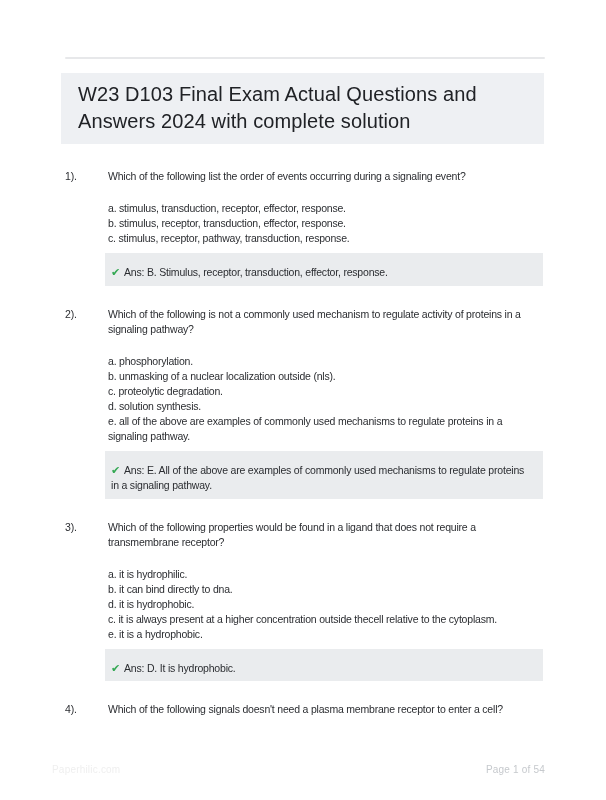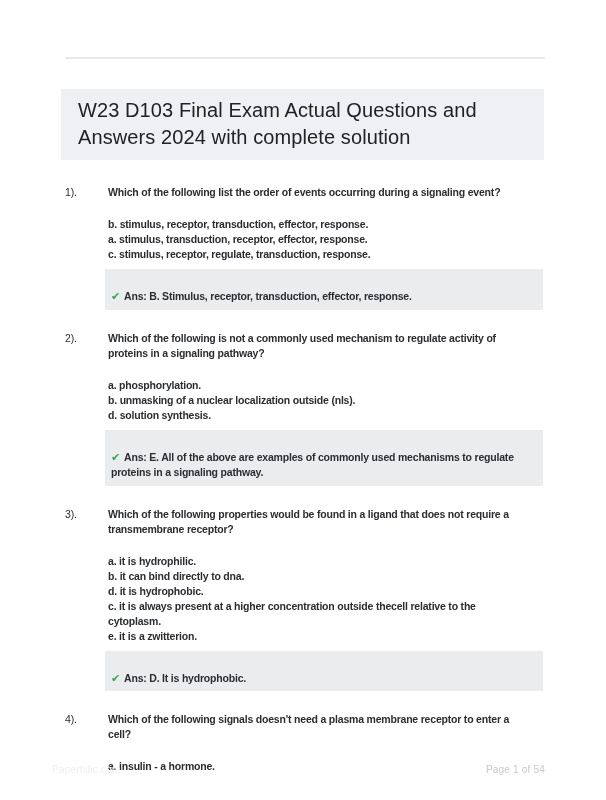--- a/index.html
+++ b/index.html
@@ -16,46 +16,46 @@
     width:606px;height:800px;background:#ffffff;overflow:hidden;
     font-family:"Liberation Sans","DejaVu Sans",sans-serif;
     color:var(--text);
     position:relative;
   }
   .top-rule{
     position:absolute;left:65px;top:57px;width:480px;height:2px;
     background:var(--rule-gray);border-radius:1px;
   }
   .content{
-    position:absolute;left:61px;top:73px;width:484px;margin-top:16px;
+    position:absolute;left:61px;top:73px;width:484px;
   }
   .title-box{
     background:var(--title-box-bg);
     box-sizing:border-box;width:483px;
     padding:8px 16px 9px 17px;
   }
   .title-box h1{
     margin:0;font-size:20px;line-height:27px;font-weight:500;
     color:#202226;letter-spacing:0.1px;
   }
   .questions{margin-top:25px;}
   .question{display:flex;margin-bottom:21px;}
   .q-num{
     flex:none;width:47px;box-sizing:border-box;padding-left:4px;
     font-size:10.5px;line-height:15px;letter-spacing:-0.2px;
   }
-  .q-body{width:415px;font-size:10.5px;line-height:15px;letter-spacing:-0.2px;font-weight:bold;}
+  .q-body{width:415px;font-size:10.5px;line-height:15px;letter-spacing:-0.2px;}
   .q-text{margin:0;}
   .options{margin-top:17px;}
   .option{line-height:15px;}
   .answer{
     margin-top:7px;margin-left:-3px;
     box-sizing:border-box;width:438px;
     background:var(--answer-box-bg);
-    padding:20px 17px 5px 6px;
+    padding:12px 17px 5px 6px;
     line-height:15.5px;
   }
   .check{
     color:var(--check-green);
     font-size:11px;
     padding-right:4px;
   }
   .footer-watermark{
     position:absolute;left:52px;top:764px;
     font-size:10px;color:var(--watermark-gray);letter-spacing:0.2px;
@@ -74,63 +74,62 @@
   <div class="title-box">
     <h1>W23 D103 Final Exam Actual Questions and Answers 2024 with complete solution</h1>
   </div>
 
   <div class="questions">
   <div class="question">
     <div class="q-num">1).</div>
     <div class="q-body">
       <p class="q-text">Which of the following list the order of events occurring during a signaling event?</p>
       <div class="options">
+            <div class="option">a. stimulus, transduction, receptor, effector, response.</div>
             <div class="option">b. stimulus, receptor, transduction, effector, response.</div>
-            <div class="option">a. stimulus, transduction, receptor, effector, response.</div>
-            <div class="option">c. stimulus, receptor, regulate, transduction, response.</div>
+            <div class="option">c. stimulus, receptor, pathway, transduction, response.</div>
           </div>
       <div class="answer"><span class="check">✔</span><span>Ans: B. Stimulus, receptor, transduction, effector, response.</span></div>
     </div>
   </div>
 
   <div class="question">
     <div class="q-num">2).</div>
     <div class="q-body">
       <p class="q-text">Which of the following is not a commonly used mechanism to regulate activity of proteins in a signaling pathway?</p>
       <div class="options">
             <div class="option">a. phosphorylation.</div>
             <div class="option">b. unmasking of a nuclear localization outside (nls).</div>
+            <div class="option">c. proteolytic degradation.</div>
             <div class="option">d. solution synthesis.</div>
+            <div class="option">e. all of the above are examples of commonly used mechanisms to regulate proteins in a signaling pathway.</div>
           </div>
       <div class="answer"><span class="check">✔</span><span>Ans: E. All of the above are examples of commonly used mechanisms to regulate proteins in a signaling pathway.</span></div>
     </div>
   </div>
 
   <div class="question">
     <div class="q-num">3).</div>
     <div class="q-body">
       <p class="q-text">Which of the following properties would be found in a ligand that does not require a transmembrane receptor?</p>
       <div class="options">
             <div class="option">a. it is hydrophilic.</div>
             <div class="option">b. it can bind directly to dna.</div>
             <div class="option">d. it is hydrophobic.</div>
             <div class="option">c. it is always present at a higher concentration outside thecell relative to the cytoplasm.</div>
-            <div class="option">e. it is a zwitterion.</div>
+            <div class="option">e. it is a hydrophobic.</div>
           </div>
       <div class="answer"><span class="check">✔</span><span>Ans: D. It is hydrophobic.</span></div>
     </div>
   </div>
 
   <div class="question">
     <div class="q-num">4).</div>
     <div class="q-body">
       <p class="q-text">Which of the following signals doesn't need a plasma membrane receptor to enter a cell?</p>
-      <div class="options">
-            <div class="option">a. insulin - a hormone.</div>
-          </div>
 
     </div>
   </div>
 </div>
 </div>
 
 <div class="footer-watermark">Paperhilic.com</div>
 <div class="footer-page">Page 1 of 54</div>
 
 </body></html>

